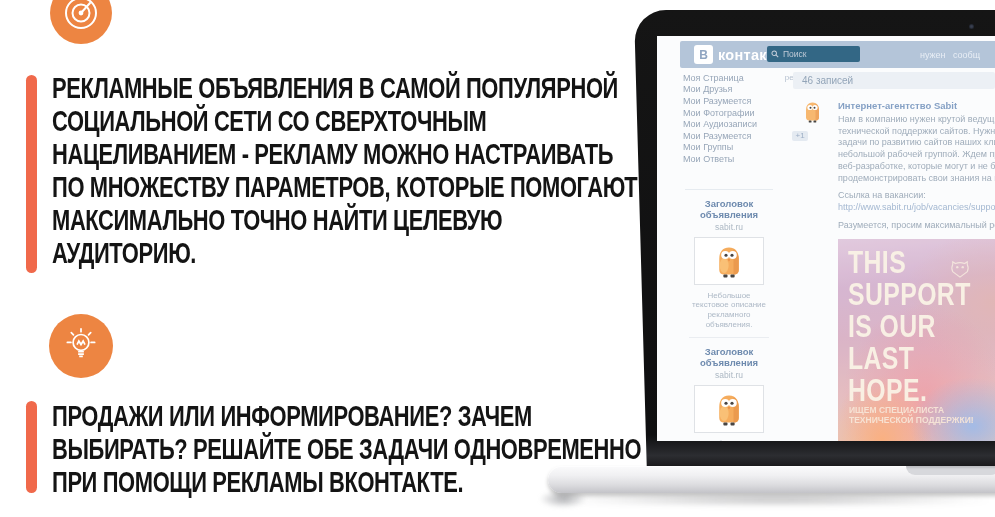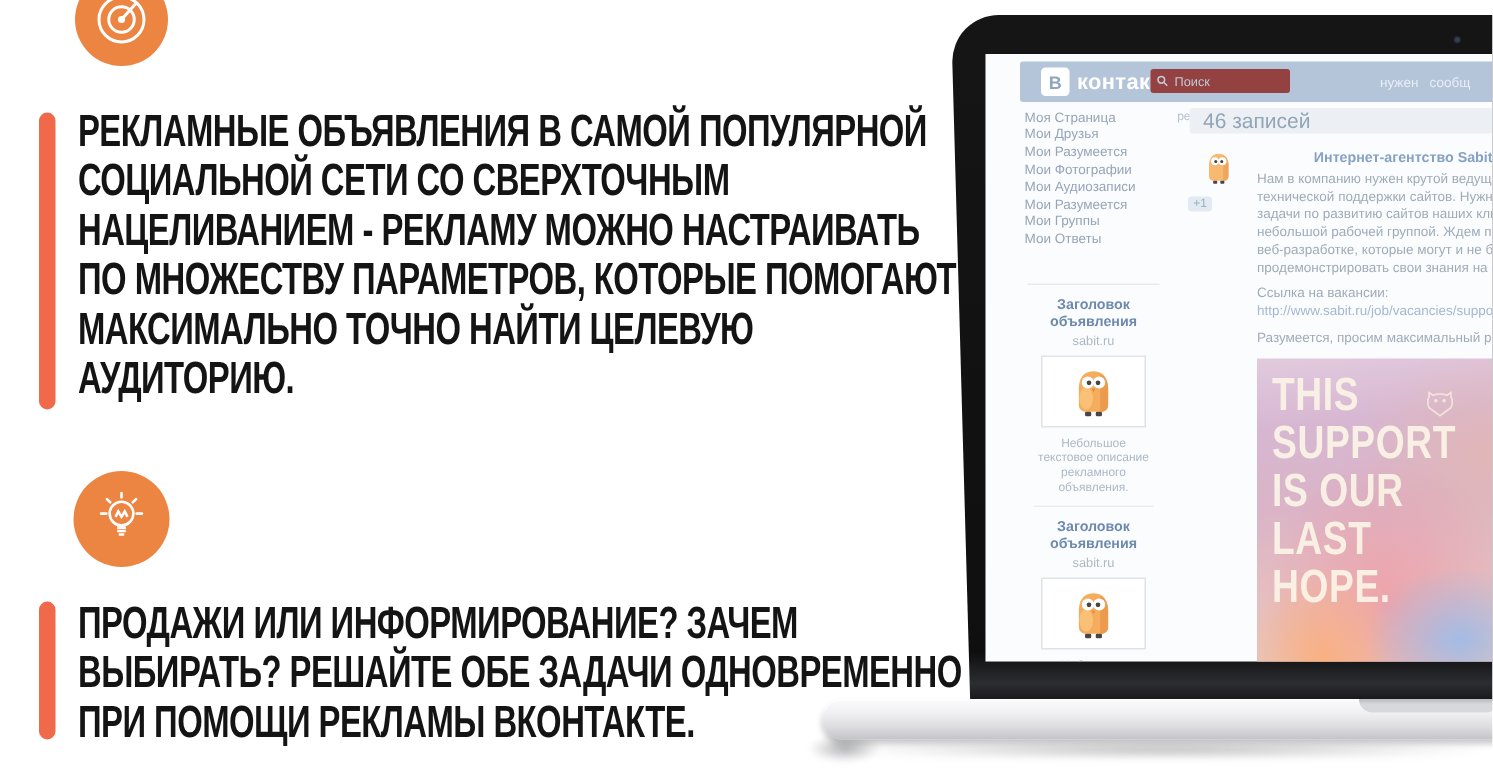--- a/index.html
+++ b/index.html
@@ -40,21 +40,21 @@
     background:radial-gradient(closest-side,rgba(110,112,118,.55),rgba(110,112,118,0));
     filter:blur(2px);}
 
   
   #vk-header{position:absolute;left:23px;top:5px;right:0;height:27px;background:#a6bad2;
     border-radius:2px 0 0 2px;overflow:hidden;}
   #vk-logo{position:absolute;left:14px;top:4px;height:19px;display:flex;align-items:center;}
   #vk-logo-box{width:19px;height:19px;background:#ffffff;border-radius:3px;display:flex;
     align-items:center;justify-content:center;font-weight:bold;font-size:12px;color:#7b94b6;}
   #vk-logo-text{margin-left:5px;color:#ffffff;font-weight:bold;font-size:14.5px;letter-spacing:.3px;}
-  #vk-search{position:absolute;left:87px;top:5px;width:93px;height:16px;background:#7f1d1d;border:none;
+  #vk-search{position:absolute;left:87px;top:5px;width:93px;height:16px;background:#0c4a6e;border:none;
     border-radius:2px;font-size:8.5px;color:#8b98a8;padding:0 0 0 16px;box-sizing:border-box;outline:none;
     font-family:"Liberation Sans",sans-serif;}
   #vk-search::placeholder{color:#b4c0cf;}
   #search-mag{position:absolute;left:91px;top:9px;width:8px;height:8px;pointer-events:none;}
   .vk-nav-link{position:absolute;top:9px;font-size:9px;color:#e4ebf4;white-space:nowrap;cursor:pointer;}
   #nav-people{left:240px;}
   #nav-comm{left:273px;}
 
   #vk-sidebar{position:absolute;left:26px;top:36px;width:92px;}
   .menu-row{display:flex;justify-content:space-between;align-items:center;height:11.6px;
@@ -64,26 +64,26 @@
   .sb-divider{border-top:1px solid #e2e7ed;margin:24px 2px 0 2px;height:0;}
   .ad-divider{border-top:1px solid #e6eaef;margin:7px 6px 0 6px;height:0;}
   .ad-block{text-align:center;cursor:pointer;}
   .ad-title{margin-top:8px;font-size:9.5px;font-weight:bold;color:#52749f;}
   .ad-domain{margin-top:2px;font-size:8.5px;color:#9dabb9;}
   .ad-imgbox{width:68px;height:46px;margin:5px auto 0 auto;background:#ffffff;border:1px solid #d9dde2;
     display:flex;align-items:center;justify-content:center;}
   .ad-desc{margin:6px auto 0 auto;width:82px;font-size:8px;line-height:9.7px;color:#9dabbb;}
 
   #vk-main{position:absolute;left:136px;top:36px;right:0;}
-  #count-bar{height:17px;background:#e9eef3;border-radius:2px;font-size:14px;color:#7e93ab;
+  #count-bar{height:17px;background:#e9eef3;border-radius:2px;font-size:10px;color:#7e93ab;
     line-height:17px;padding-left:9px;}
   #post{position:relative;margin-top:11px;}
   #post-avatar{position:absolute;left:9px;top:0;width:21px;height:23px;}
   #post-body{margin-left:45px;}
-  #post-author{font-size:9.5px;font-weight:bold;color:#6e8fba;margin-bottom:3px;cursor:pointer;white-space:nowrap;text-align:right;}
+  #post-author{font-size:9.5px;font-weight:bold;color:#6e8fba;margin-bottom:3px;cursor:pointer;white-space:nowrap;}
   .post-line{font-size:9px;line-height:11.7px;color:#8c9cad;white-space:nowrap;overflow:hidden;}
   .post-gap{height:6px;}
   .post-link{color:#93abc9;}
   #poster{position:relative;margin-top:8px;height:208px;overflow:hidden;cursor:pointer;
     background:
       radial-gradient(90px 70px at 86% 90%, rgba(125,175,240,.8), rgba(125,175,240,0) 70%),
       radial-gradient(70px 90px at 28% 97%, rgba(252,160,95,.85), rgba(252,160,95,0) 72%),
       radial-gradient(110px 130px at 55% 78%, rgba(242,120,135,.55), rgba(242,120,135,0) 75%),
       radial-gradient(130px 100px at 100% 30%, rgba(225,170,155,.65), rgba(225,170,155,0) 72%),
       linear-gradient(175deg,#dcc0d8 0%,#cfa9c9 22%,#d3a6bd 45%,#e0b1b5 70%,#e7bda9 100%);}
@@ -256,20 +256,24 @@
           <div class="post-line">Разумеется, просим максимальный репост</div>
 
           <div id="poster">
             <div id="poster-title">
               <div>THIS</div>
               <div>SUPPORT</div>
               <div>IS OUR</div>
               <div>LAST</div>
               <div>HOPE.</div>
             </div>
+            <div id="poster-sub">
+              <div>ИЩЕМ СПЕЦИАЛИСТА</div>
+              <div>ТЕХНИЧЕСКОЙ ПОДДЕРЖКИ!</div>
+            </div>
             <svg id="poster-owl" viewBox="0 0 24 22" fill="none" stroke="#f6e9da" stroke-width="1.2">
               <path d="M4 6 L4 3 L7 5 Q12 3 17 5 L20 3 L20 6 Q22 10 20 14 L12 20 L4 14 Q2 10 4 6 z"></path>
               <circle cx="9" cy="9" r="1.3" fill="#f6e9da" stroke="none"></circle>
               <circle cx="15" cy="9" r="1.3" fill="#f6e9da" stroke="none"></circle>
             </svg>
           </div>
         </div>
       </div>
     </div>
 

